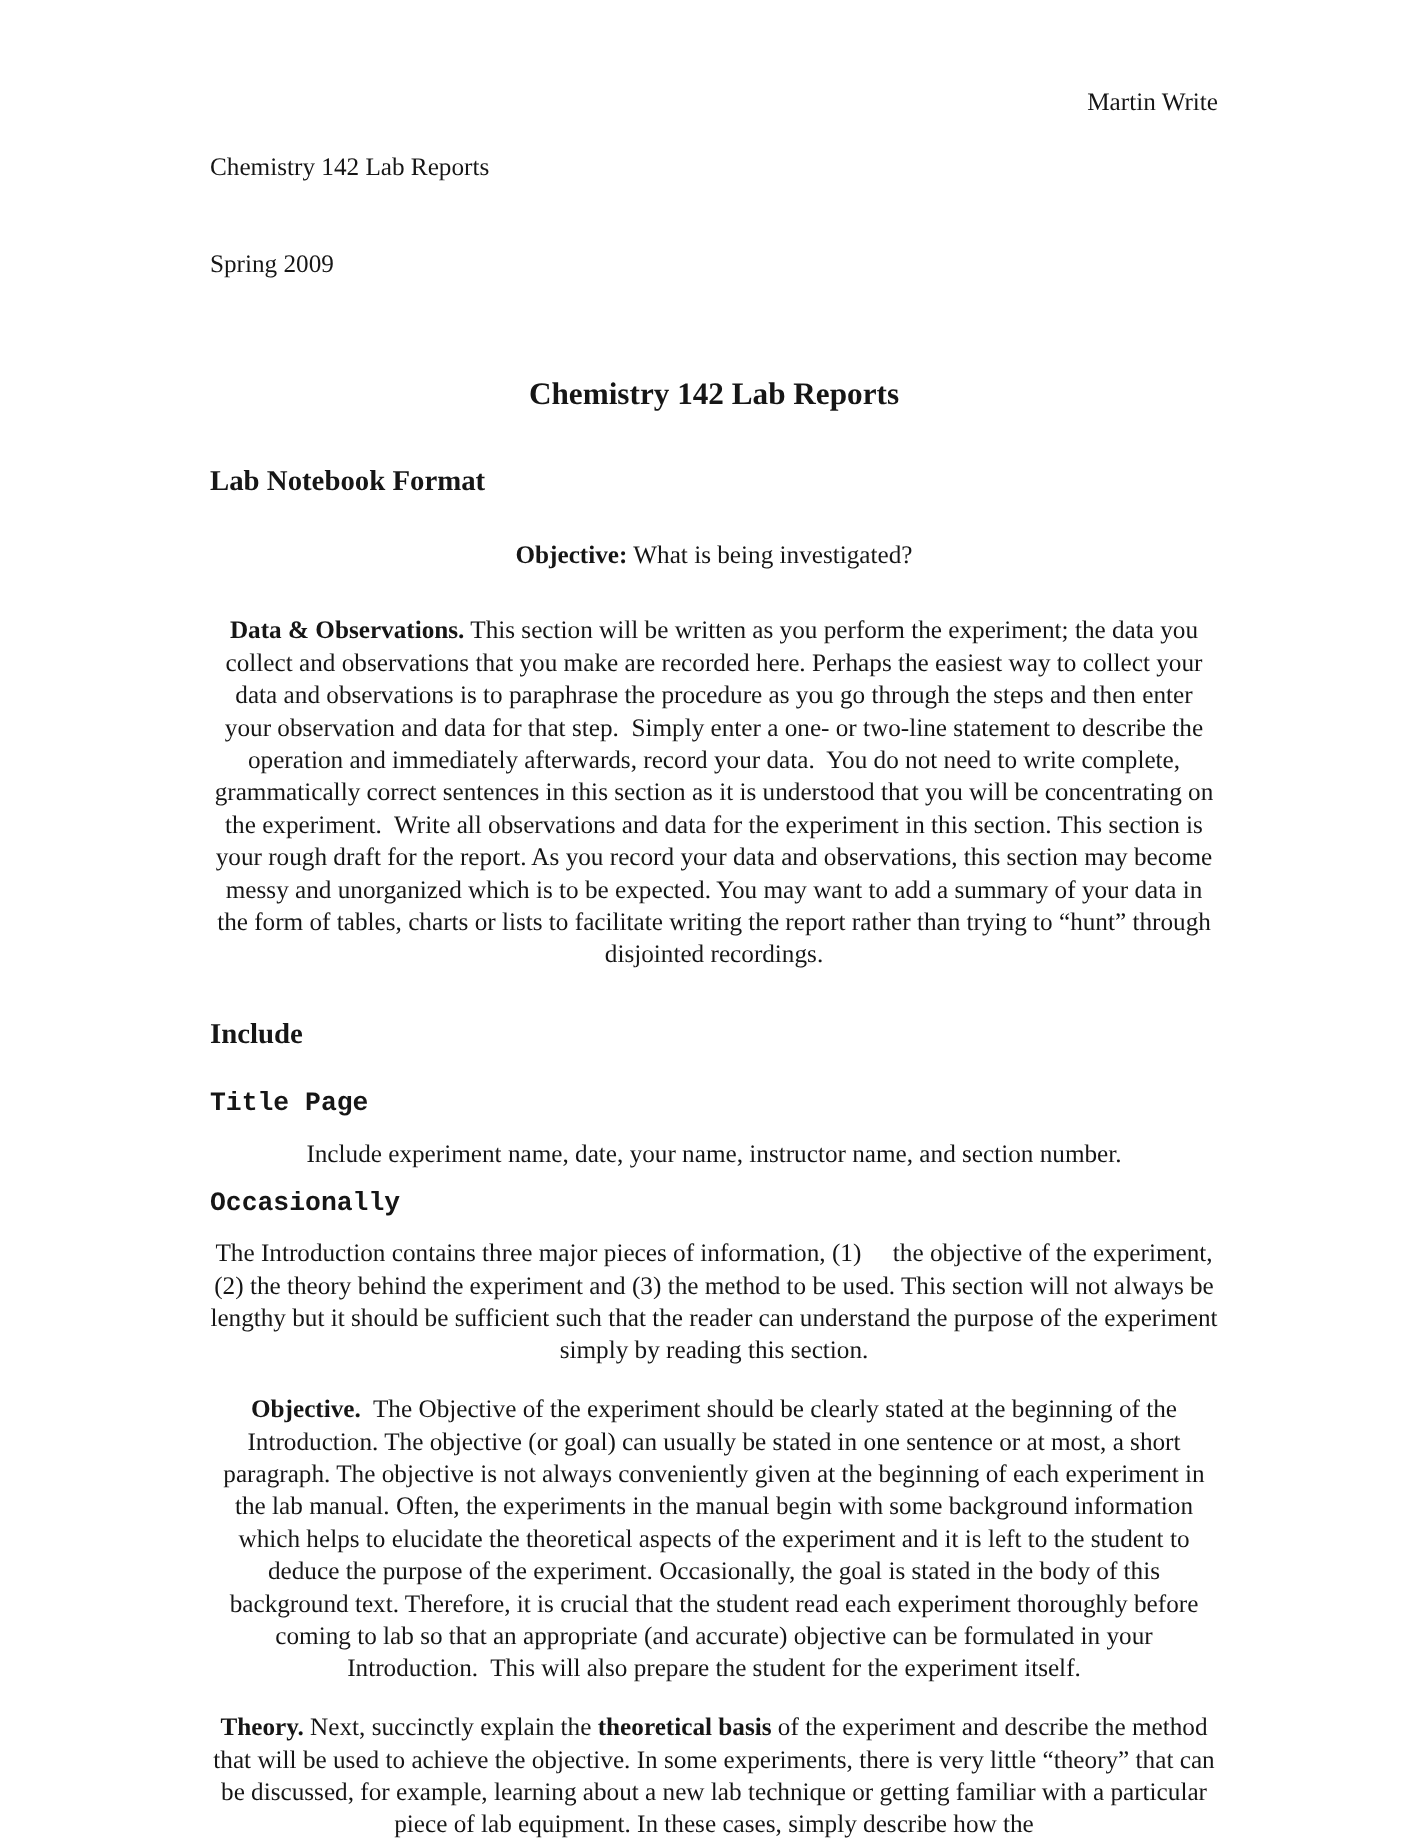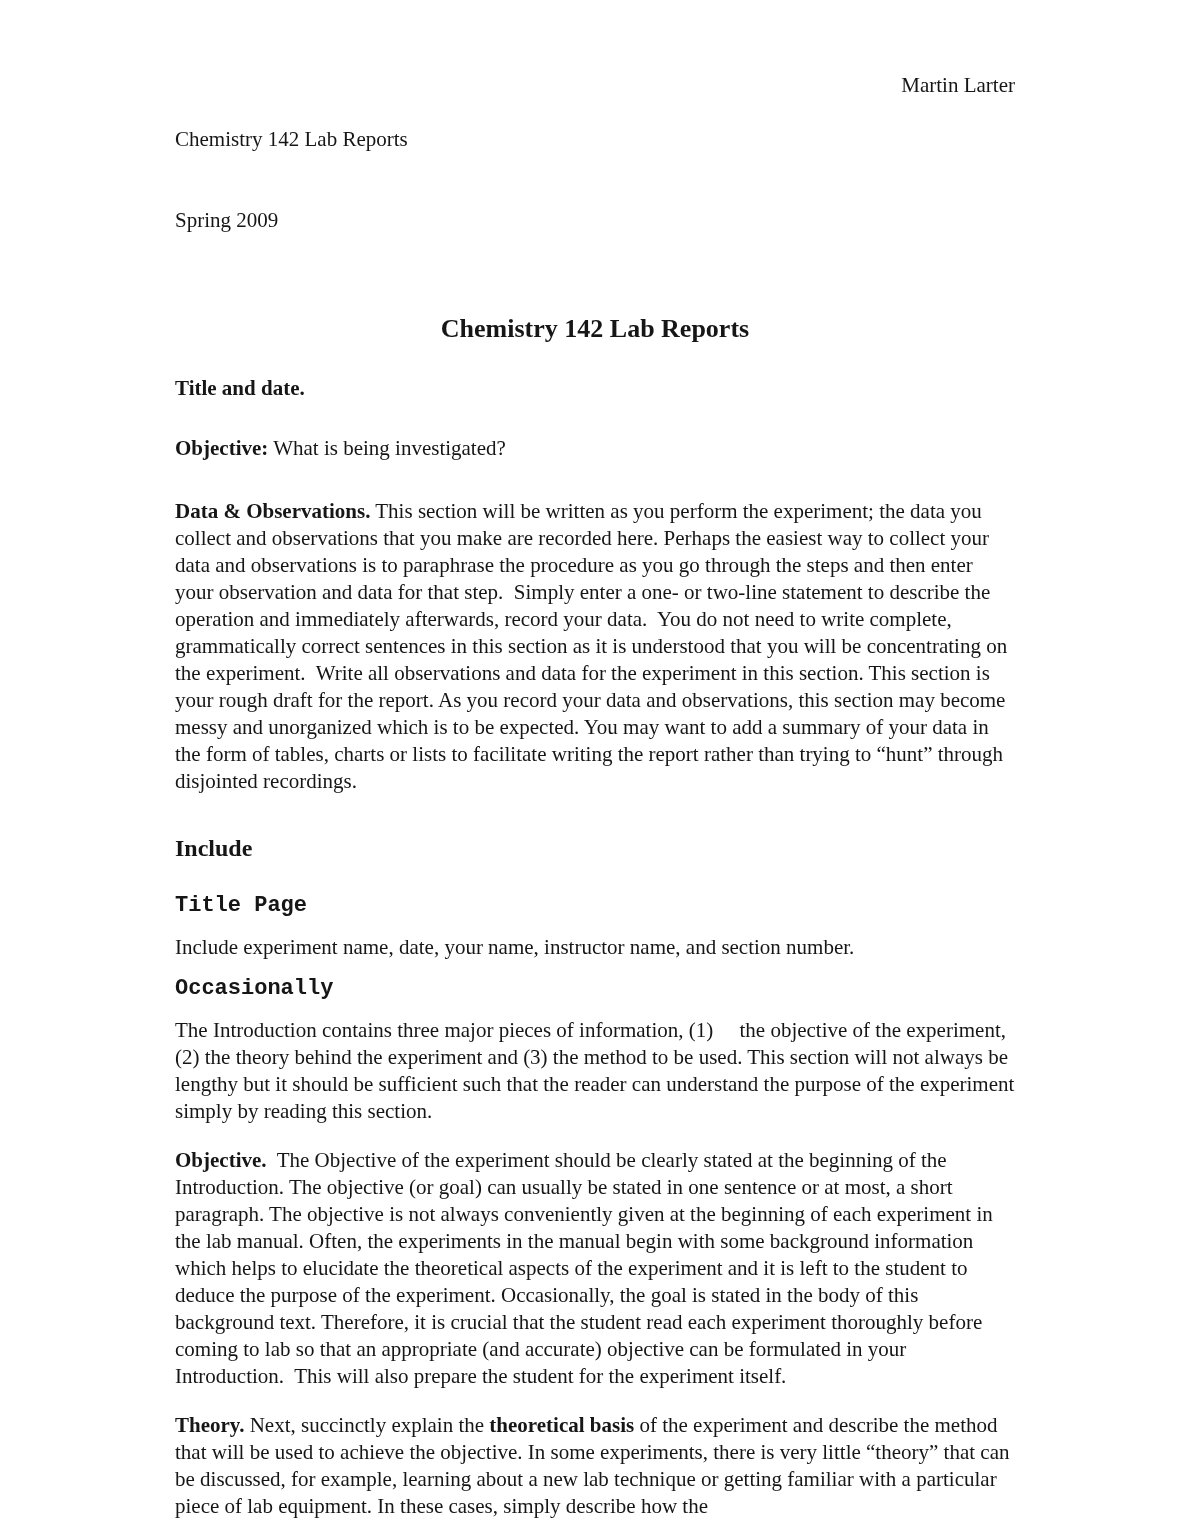--- a/index.html
+++ b/index.html
@@ -49,45 +49,45 @@
     font-size: 22px;
     margin-top: 22px;
     line-height: 28px;
     font-family: Liberation Mono, monospace;
   }
   .para {
     font-size: 21px;
     line-height: 27px;
     margin-top: 30px;
     white-space: pre-wrap;
-    text-align: left;
+    text-align: center;
   }
   .para.tight {
     margin-top: 14px;
   }
   .para b, .para strong { font-weight: bold; }
   .section-gap-lg { margin-top: 40px; }
 </style>
 </head>
 <body>
 
 <div class="page">
 
   <div class="header-row">
     <div class="header-left">
       <div>Chemistry 142 Lab Reports</div>
       <div>Spring 2009</div>
     </div>
-    <div class="header-right">Martin Larter</div>
+    <div class="header-right">Martin Write</div>
   </div>
 
   <div class="doc-title">Chemistry 142 Lab Reports</div>
 
+  <div class="h1">Lab Notebook Format</div>
 
-  <div class="h2">Title and date.</div>
 
   <p class="para" style="margin-top:34px"><strong>Objective:</strong><span> What is being investigated?</span></p>
 
   <p class="para" style="margin-top:36px"><strong>Data &amp; Observations.</strong><span> This section will be written as you perform the experiment; the data you collect and observations that you make are recorded here. Perhaps the easiest way to collect your data and observations is to paraphrase the procedure as you go through the steps and then enter your observation and data for that step.  Simply enter a one- or two-line statement to describe the operation and immediately afterwards, record your data.  You do not need to write complete, grammatically correct sentences in this section as it is understood that you will be concentrating on the experiment.  Write all observations and data for the experiment in this section. This section is your rough draft for the report. As you record your data and observations, this section may become messy and unorganized which is to be expected. You may want to add a summary of your data in the form of tables, charts or lists to facilitate writing the report rather than trying to “hunt” through disjointed recordings.</span></p>
 
   <div class="h1 section-gap-lg">Include</div>
 
   <div class="h2b" style="margin-top:30px">Title Page</div>
   <p class="para tight">Include experiment name, date, your name, instructor name, and section number.</p>
 

